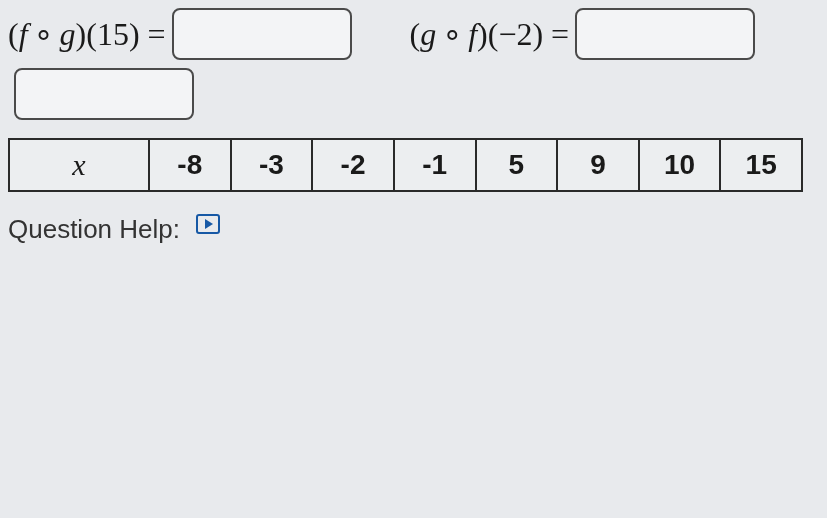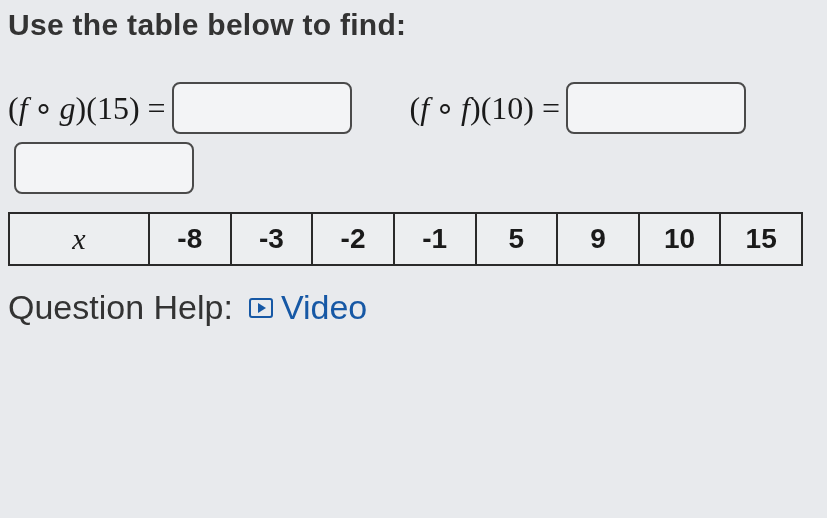--- a/index.html
+++ b/index.html
@@ -75,21 +75,21 @@
       font-style: italic;
       font-weight: 500;
       font-size: 30px;
     }
     td.hd .xvar {
       font-style: italic;
     }
     col.first { width: 140px; }
     .help {
       margin-top: 22px;
-      font-size: 34px;
+      font-size: 26px;
       color: #333;
       display: flex;
       align-items: flex-start;
       gap: 16px;
     }
     .help .link {
       color: #1658a5;
       display: inline-flex;
       align-items: center;
       gap: 8px;
@@ -108,34 +108,33 @@
       border-left: 8px solid #1658a5;
       border-top: 5px solid transparent;
       border-bottom: 5px solid transparent;
       margin-left: 2px;
     }
   </style>
 </head>
 <body>
 
 <div class="page">
-  <div class="title">Use the table below to find:</div>
 
   <div class="eq-grid">
 
     <div class="eq">
       <span class="math">(<i>f</i><span class="circ">∘</span><i>g</i>)(15) =</span>
       <span class="inputbox"></span>
     </div>
 
-
     <div class="eq">
-      <span class="math">(<i>f</i><span class="circ">∘</span><i>f</i>)(10) =</span>
+      <span class="math">(<i>g</i><span class="circ">∘</span><i>f</i>)(−2) =</span>
       <span class="inputbox"></span>
     </div>
+
 
     <div class="eq">
       <span class="inputbox"></span>
     </div>
 
   </div>
 
   <table>
     <colgroup>
       <col class="first">
@@ -162,16 +161,15 @@
     </tr>
   </tbody>
     </table>
 
   <div class="help">
     <span>Question Help:</span>
     <span class="link">
       <span class="icon">
           <span class="tri"></span>
         </span>
-      <span>Video</span>
     </span>
   </div>
 </div>
 
 </body></html>

